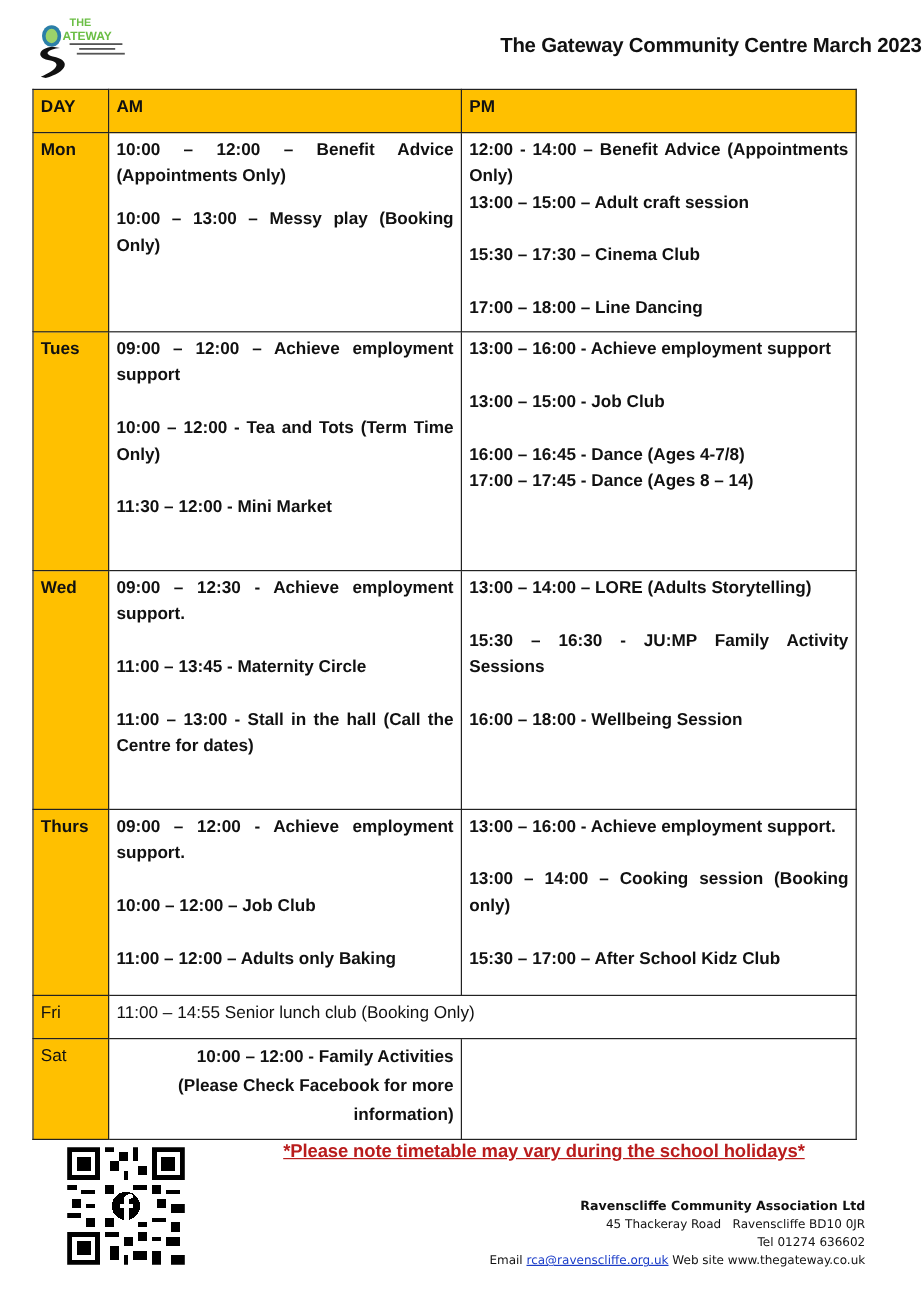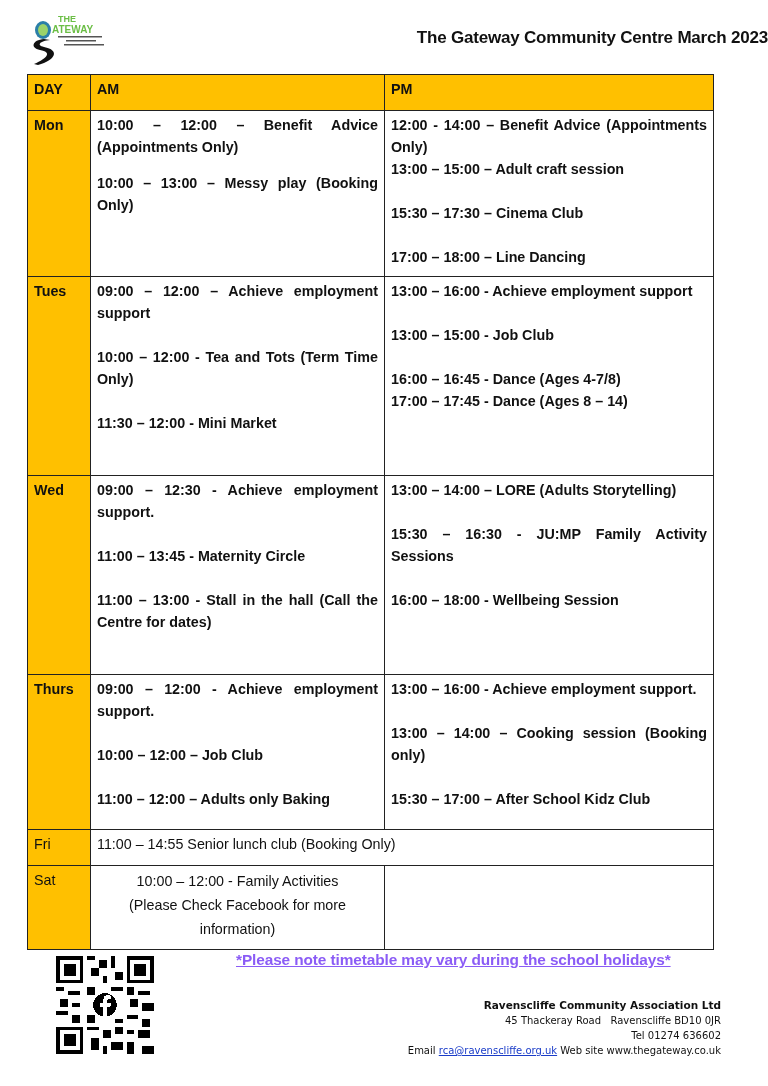--- a/index.html
+++ b/index.html
@@ -12,21 +12,21 @@
              border-collapse:collapse; table-layout:fixed; }
   table.tt td { border:1.5px solid #222; vertical-align:top; padding:3px 6px 2px 6px;
                 font-weight:bold; font-size:14.3px; line-height:22px; }
   td.day { background:#FFC000; width:50px; padding-left:7px; }
   tr.head td { background:#FFC000; height:30px; }
   .am { width:281px; text-align:justify;margin-left:13px; }
   .pm { text-align:justify; }
   .item { display:block; margin:0; }
   .gap { display:block; height:22px; }
   .gap-s { display:block; height:14px; }
-  .note { position:absolute; left:236px; top:951px; color:#8b5cf6; font-weight:bold;
+  .note { position:absolute; left:236px; top:951px; color:#b91c1c; font-weight:bold;
           font-size:15.4px; text-decoration:underline; letter-spacing:-0.1px; }
   .qr { position:absolute; left:56px; top:956px; width:98px; height:98px; }
   .footer { position:absolute; right:47px; top:998px; text-align:right;
             font-family:"DejaVu Sans", sans-serif; font-size:10px; line-height:15px; color:#111; }
   .footer .org { font-weight:bold; font-size:10.5px; }
   .footer a { color:#1a3cc8; text-decoration:underline; }
 </style>
 </head>
 <body>
 
@@ -128,21 +128,21 @@
 
   <tr style="height:36px">
     <td class="day" style="font-weight:normal;">Fri</td>
     <td colspan="2" style="font-weight:normal;">
       <span class="item">11:00 – 14:55 Senior lunch club (Booking Only)</span>
     </td>
   </tr>
 
   <tr style="height:84px">
     <td class="day" style="font-weight:normal;">Sat</td>
-    <td class="am" style="font-weight:normal; text-align:center; line-height:24px;">
+    <td class="am" style="font-weight:bold; text-align:right; line-height:24px;">
       <span class="item">10:00 – 12:00 - Family Activities</span>
       <span class="item">(Please Check Facebook for more information)</span>
     </td>
     <td class="pm"></td>
   </tr>
 </tbody>
   </table>
 
 <div class="note">*Please note timetable may vary during the school holidays*</div>
 

